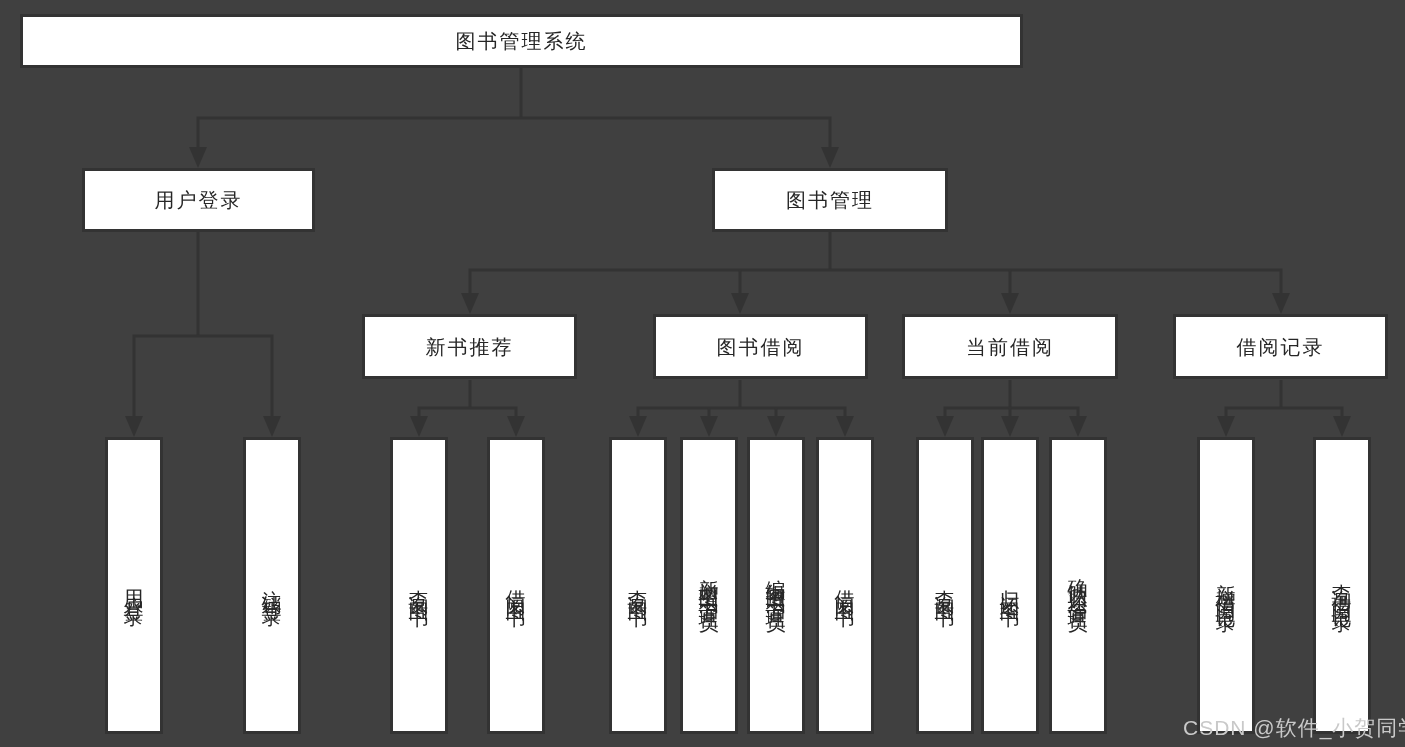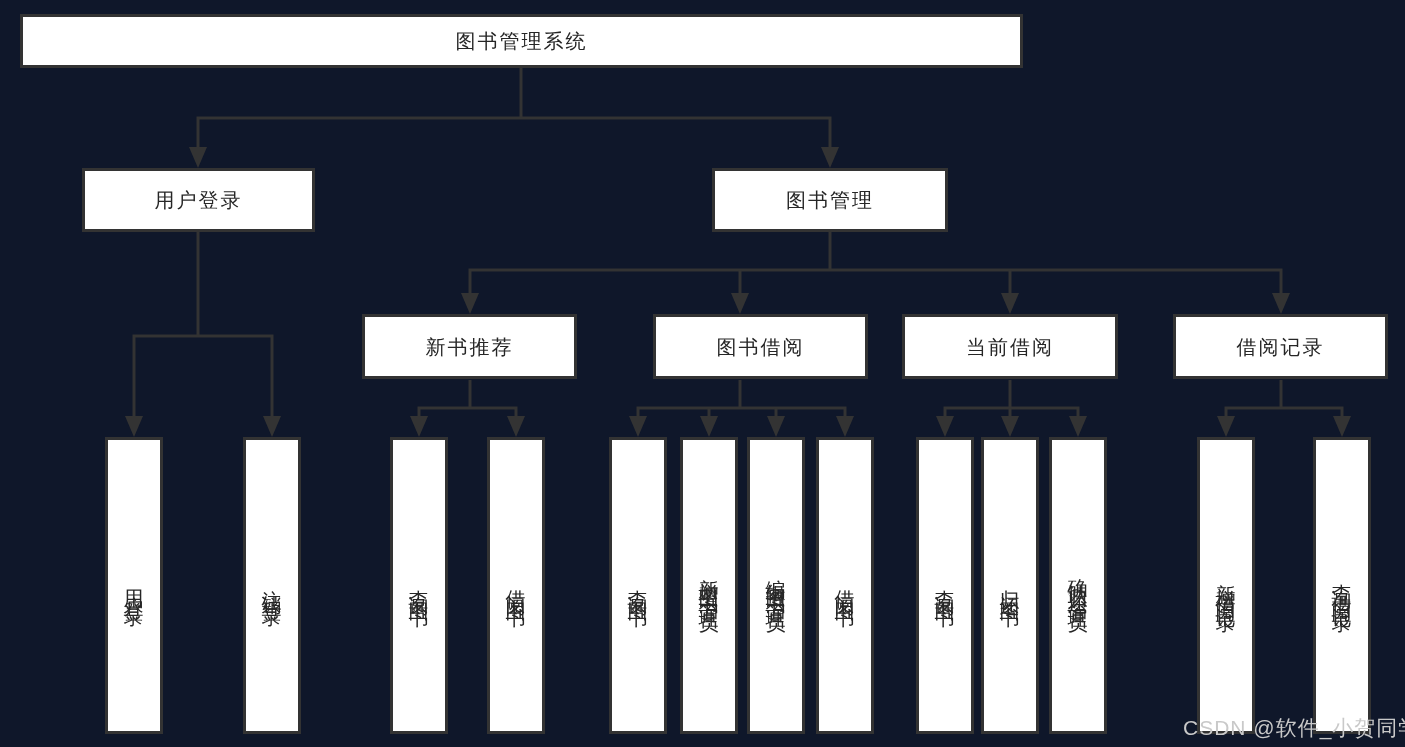--- a/index.html
+++ b/index.html
@@ -1,19 +1,19 @@
 <!DOCTYPE html>
 <html style="--line: #333333; --txt: #262626; --wm: #c9c9c9;"><head>
 <meta charset="utf-8">
 <style>
   :root { --line:#333333; --txt:#262626; --wm:#c9c9c9; }
   html,body { margin:0; padding:0; background:#ffffff; }
   #stage {
     position:relative; width:1405px; height:747px; overflow:hidden;
-    background:#0f172a; font-family:"Liberation Sans", sans-serif;
+    background:#404040; font-family:"Liberation Sans", sans-serif;
   }
   #wires { position:absolute; left:0; top:0; z-index:0; }
   .box, .vbox {
     position:absolute; box-sizing:border-box; z-index:1;
     background:#ffffff; border:3px solid var(--line);
     display:flex; align-items:center; justify-content:center;
     color:var(--txt); font-size:20px; line-height:1;
   }
   .box span { letter-spacing:2px; white-space:nowrap; }
   .vbox span {

